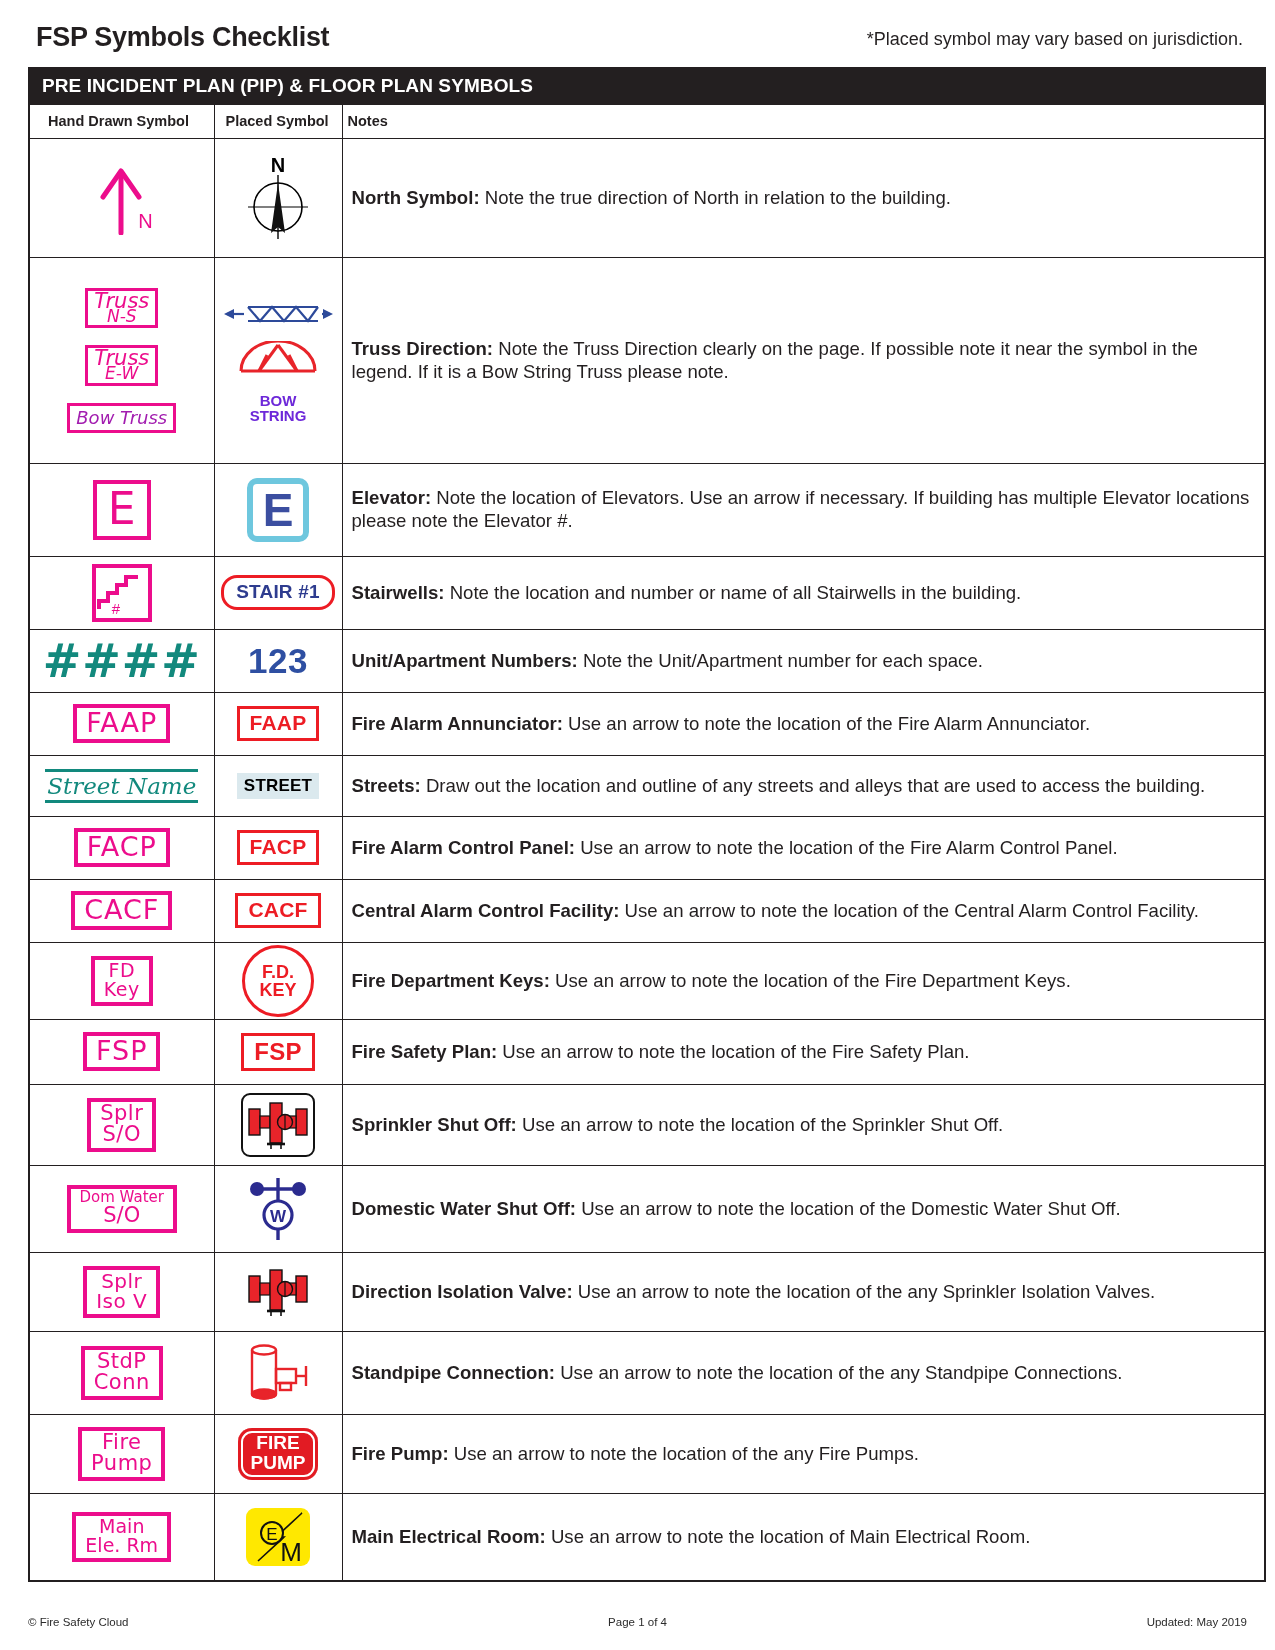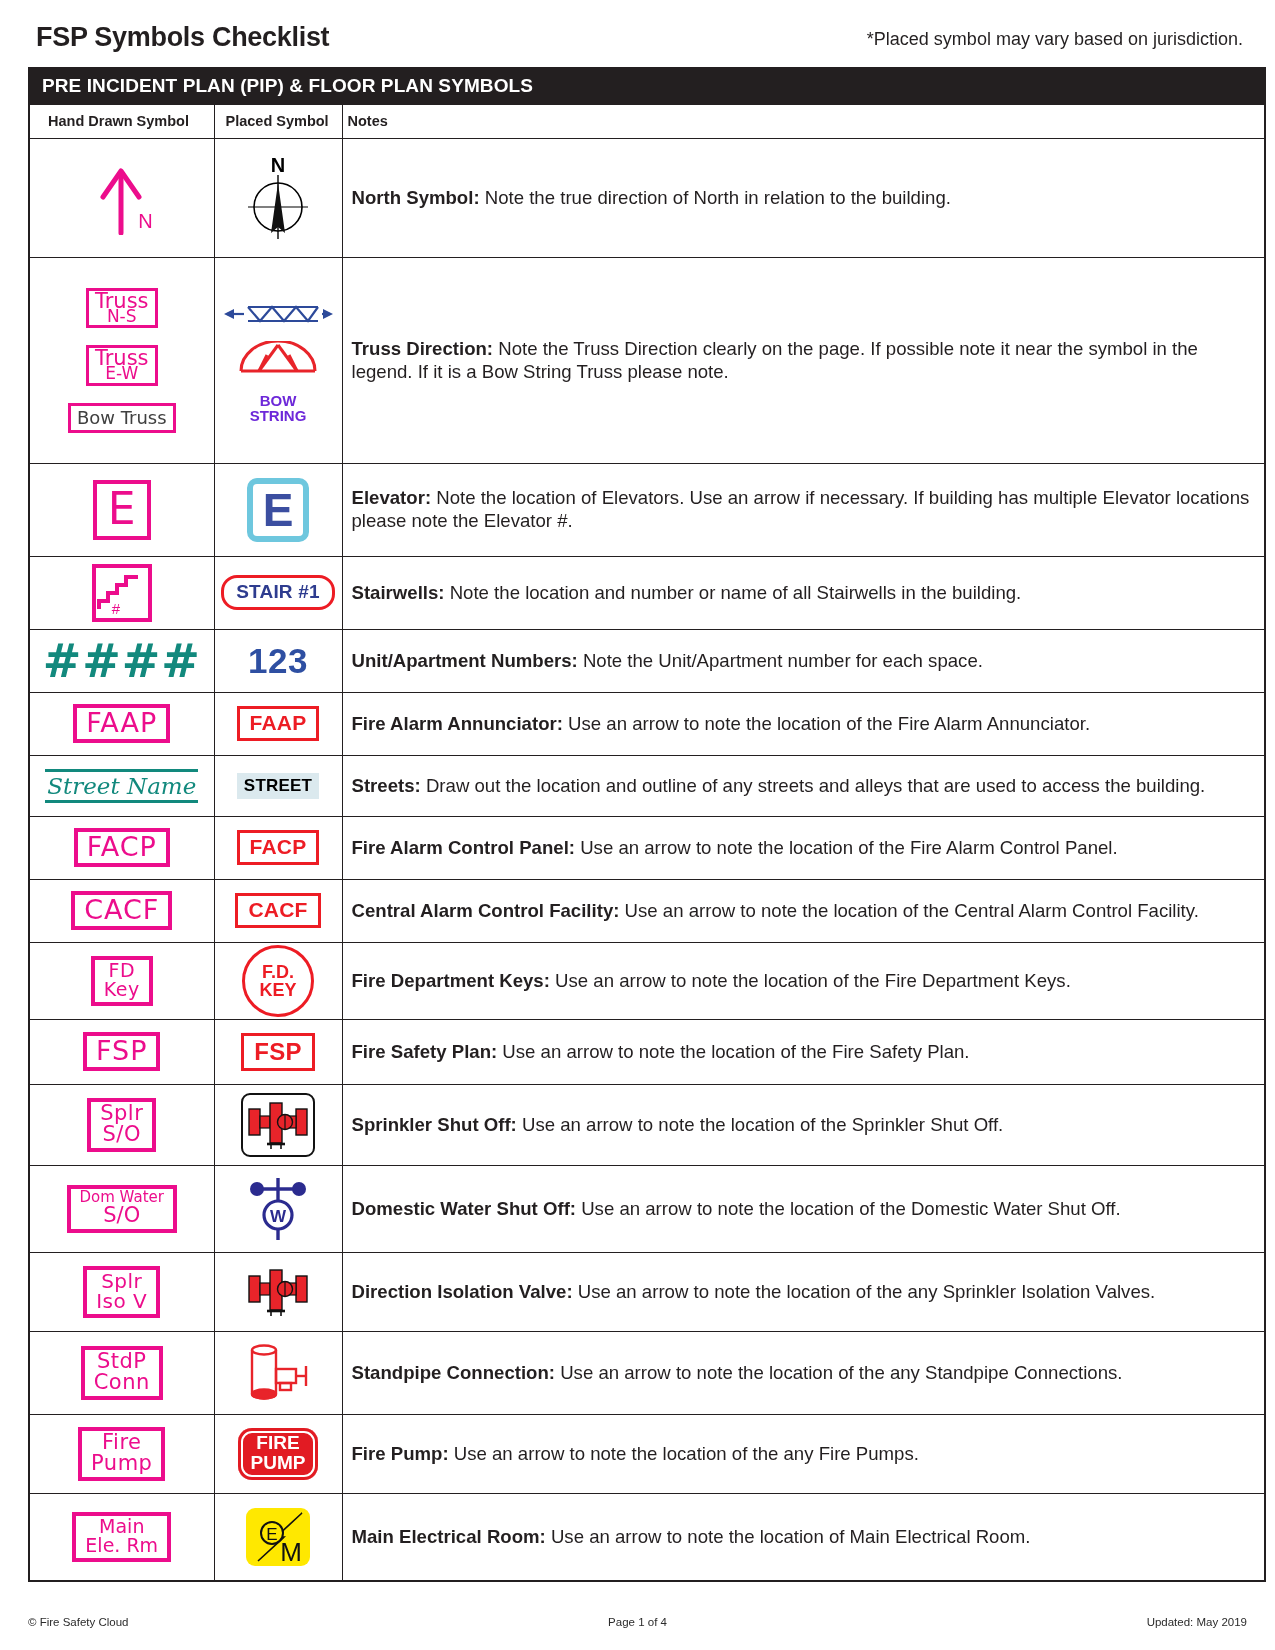--- a/index.html
+++ b/index.html
@@ -36,25 +36,25 @@
   
   .hd-box{
     display:inline-block;border:4px solid #ec0d8c;color:#ec0d8c;
     font-family:"DejaVu Sans", sans-serif;font-weight:500;
     padding:1px 9px 3px 9px;line-height:1.0;
   }
   .hd-1line{font-size:27px;letter-spacing:1px;}
   .hd-2line{font-size:19px;letter-spacing:0.5px;}
   .hd-2line div{white-space:nowrap;}
   .hd-small{font-size:15px;}
-  .truss-stack>div{margin:17px 0;}
+  .truss-stack>div{margin:17px 0;font-style:italic;}
   .truss-box{border:3px solid #ec0d8c;display:inline-block;padding:0px 6px 2px 6px;color:#ec0d8c;position:relative;}
   .truss-box .t1{font-size:21px;line-height:1.0;font-family:"DejaVu Sans",sans-serif;}
   .truss-box .t2{font-size:17px;line-height:0.85;margin-top:-3px;text-align:center;font-family:"DejaVu Sans",sans-serif;}
-  .bowtruss-box{border:3px solid #ec0d8c;display:inline-block;padding:1px 6px 2px 6px;color:#404040;font-size:18px;font-family:"DejaVu Sans",sans-serif;}
+  .bowtruss-box{border:3px solid #ec0d8c;display:inline-block;padding:1px 6px 2px 6px;color:#a21caf;font-size:18px;font-family:"DejaVu Sans",sans-serif;}
 
   
   .hd-north{position:relative;width:70px;height:74px;display:inline-block;}
   .hd-north .lbl{position:absolute;right:4px;bottom:2px;color:#ec0d8c;font-size:20px;}
 
   
   .hd-e{display:inline-block;border:4px solid #ec0d8c;color:#ec0d8c;width:50px;height:52px;
         font-size:44px;line-height:50px;font-family:"DejaVu Sans",sans-serif;}
   
   .hd-stair{display:inline-block;border:4px solid #ec0d8c;width:52px;height:50px;position:relative;}

